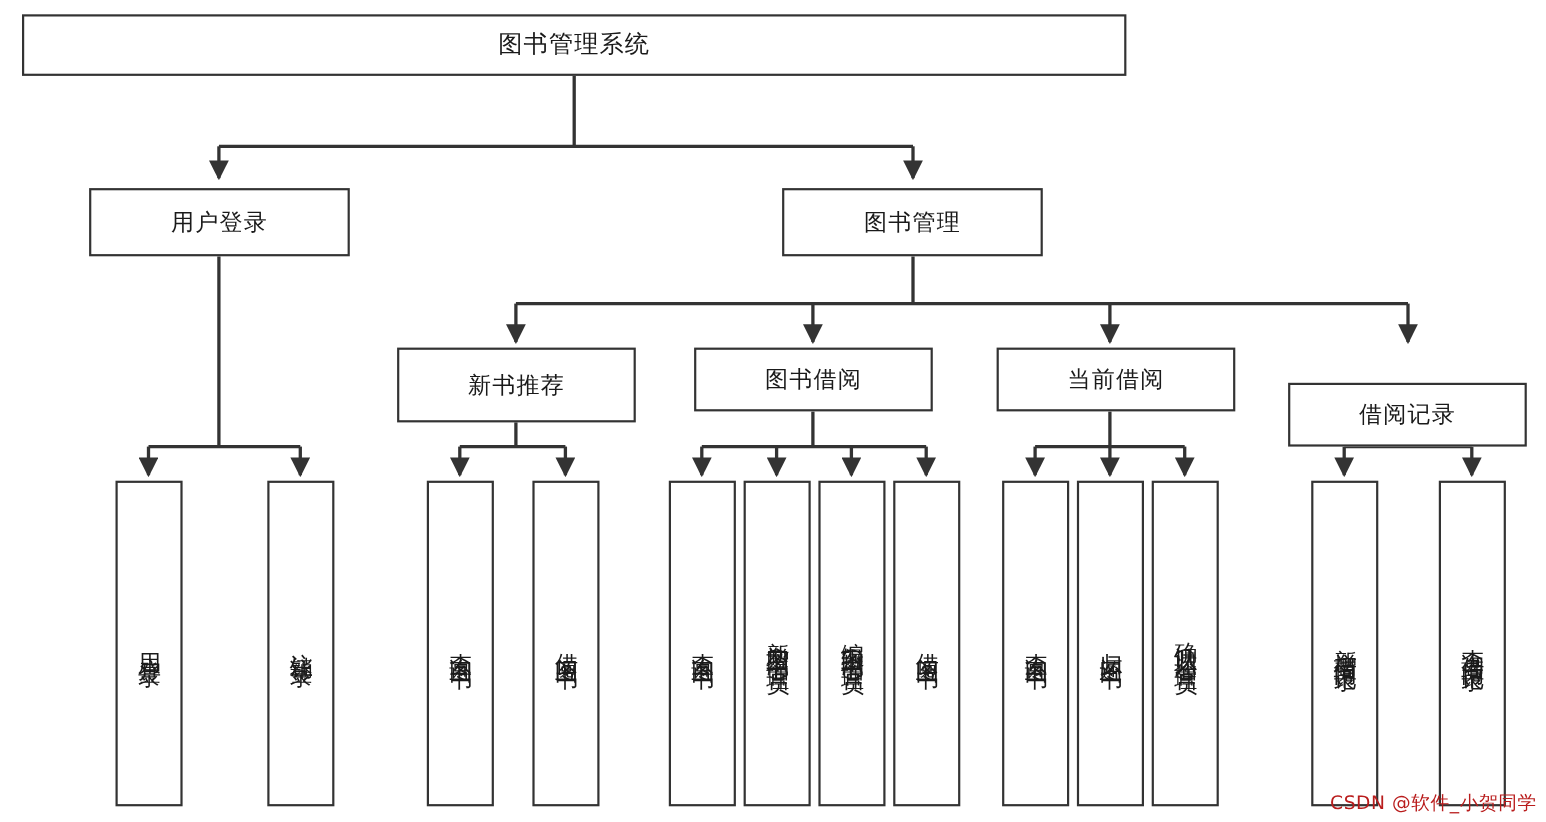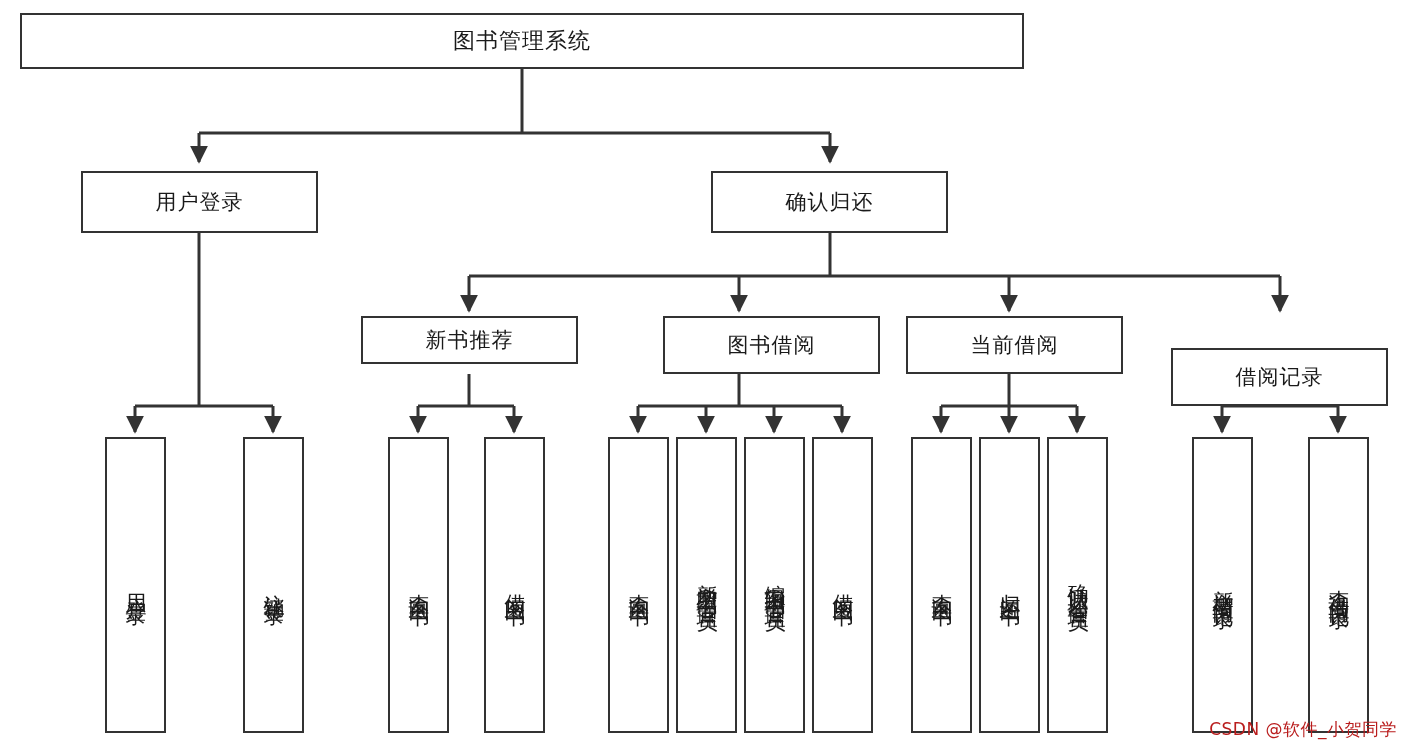--- a/index.html
+++ b/index.html
@@ -133,27 +133,27 @@
   </svg>
 
   <div class="node root h" style="left:20px; top:13px; width:1004px; height:56px;">
     <span class="node-label">图书管理系统</span>
   </div>
 
   <div class="node h" style="left:81px; top:171px; width:237px; height:62px;">
     <span class="node-label">用户登录</span>
   </div>
   <div class="node h" style="left:711px; top:171px; width:237px; height:62px;">
-    <span class="node-label">确认归还</span>
-  </div>
-
-  <div class="node h" style="left:361px; top:316px; width:217px; height:48px;">
+    <span class="node-label">图书管理</span>
+  </div>
+
+  <div class="node h" style="left:361px; top:316px; width:217px; height:68px;">
     <span class="node-label">新书推荐</span>
   </div>
-  <div class="node h" style="left:631px; top:316px; width:217px; height:58px;margin-left:32px;">
+  <div class="node h" style="left:631px; top:316px; width:217px; height:58px;">
     <span class="node-label">图书借阅</span>
   </div>
   <div class="node h" style="left:906px; top:316px; width:217px; height:58px;">
     <span class="node-label">当前借阅</span>
   </div>
   <div class="node h" style="left:1171px; top:316px; width:217px; height:58px;margin-top:32px;">
     <span class="node-label">借阅记录</span>
   </div>
 
   <div class="node v" style="left:105px; top:437px; width:61px; height:296px;">

